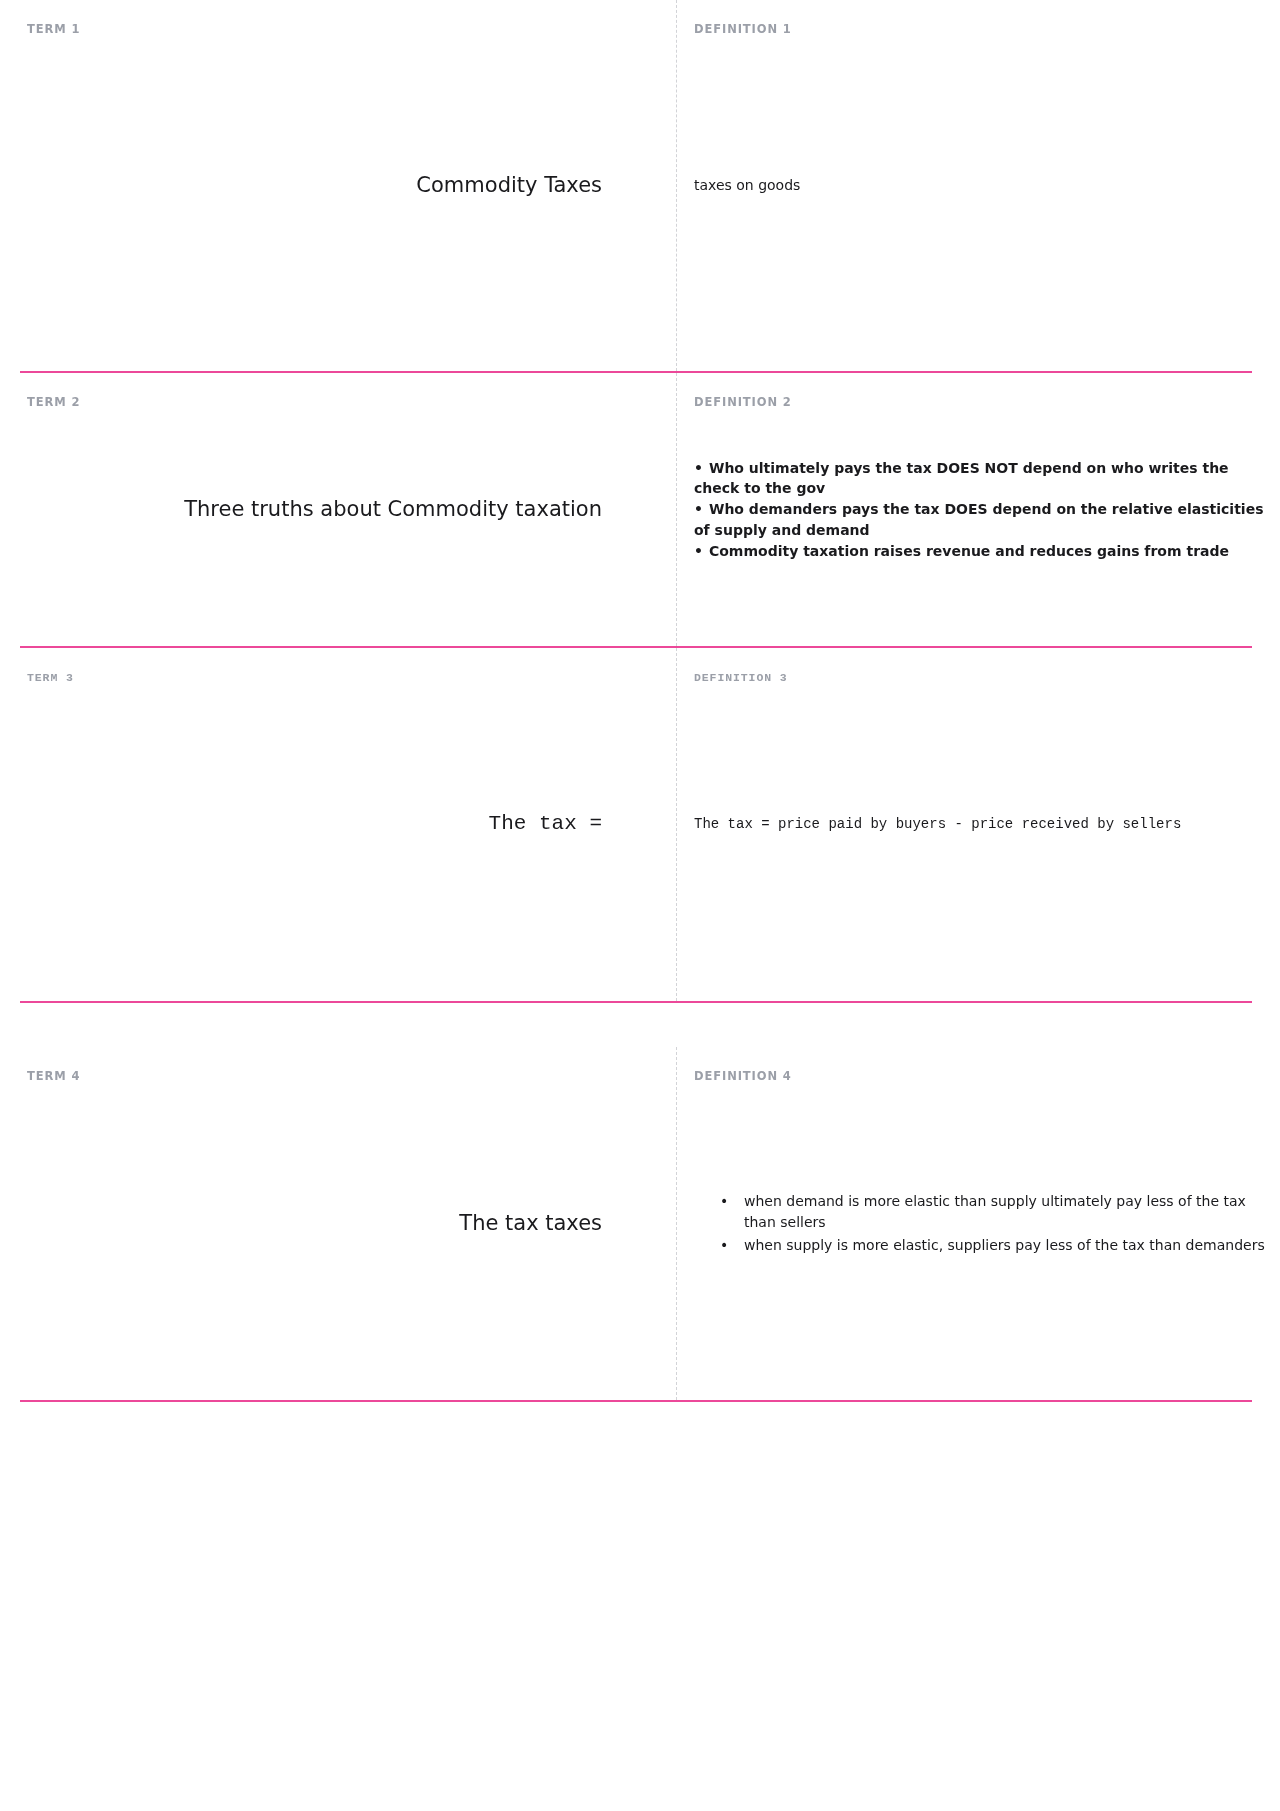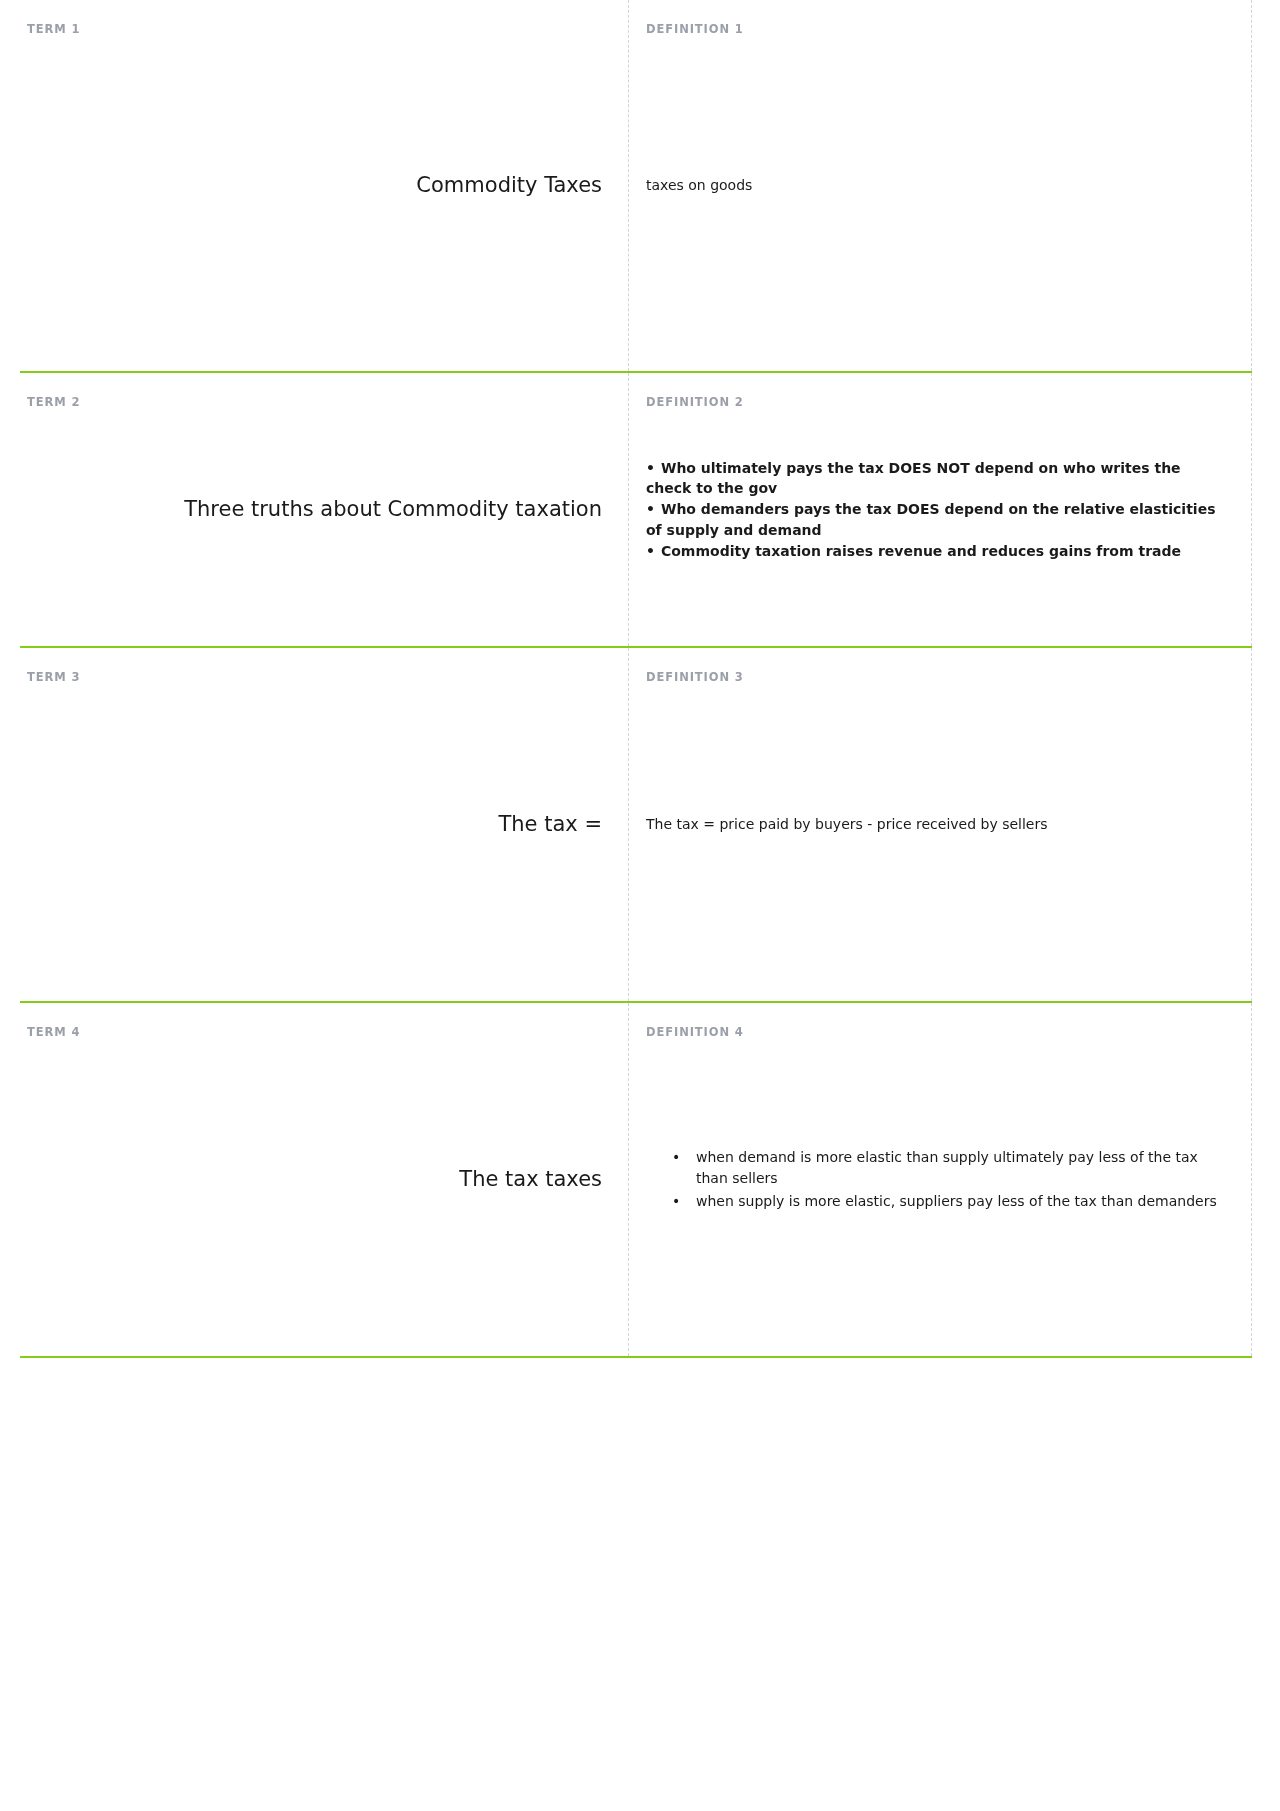--- a/index.html
+++ b/index.html
@@ -19,28 +19,29 @@
   .flashcard-sheet {
     width: 1280px;
     box-sizing: border-box;
     padding: 0 28px 0 20px;
   }
 
   
   .card-row {
     display: flex;
     width: 1232px;
-    border-bottom: 2px solid #84cc16;
+    border-bottom: 2px solid #ec4899;
     box-sizing: border-box;
     position: relative;
+    gap: 48px;
   }
   .card-row.row-1 { height: 373px; }
   .card-row.row-2 { height: 275px; }
-  .card-row.row-3 { height: 355px; }
-  .card-row.row-4 { height: 355px; }
+  .card-row.row-3 { height: 355px; font-family: Liberation Mono, monospace; }
+  .card-row.row-4 { height: 355px; margin-top: 44px; }
   .card-row.row-5 { height: 352px; }
 
   
   .term-side {
     width: 608px;
     flex: 0 0 608px;
     position: relative;
     box-sizing: border-box;
     padding: 22px 26px 22px 7px;
     display: flex;

